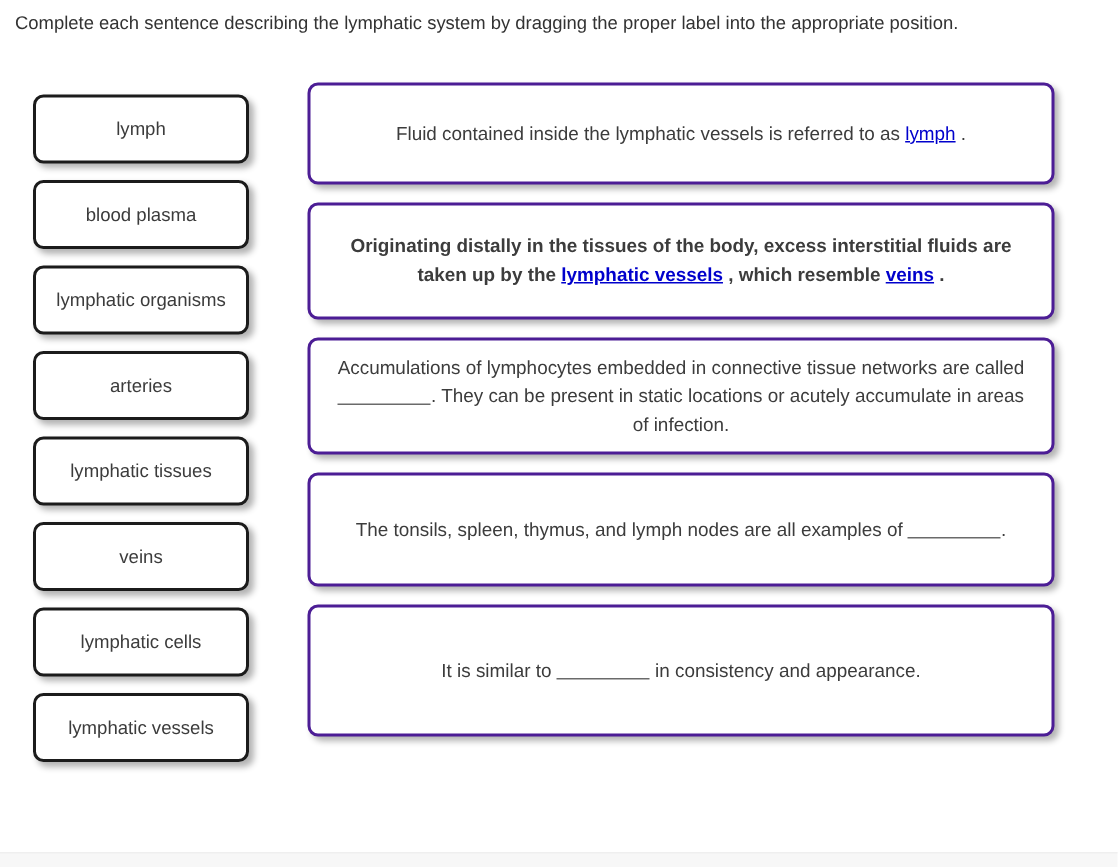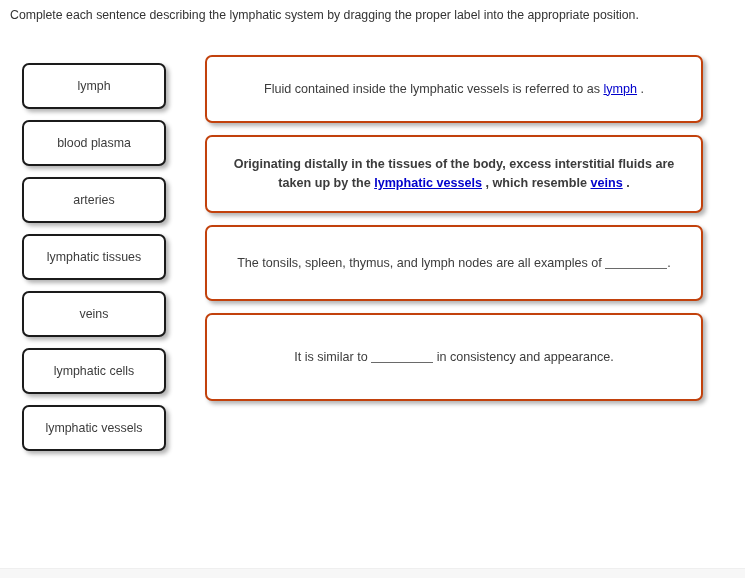--- a/index.html
+++ b/index.html
@@ -74,21 +74,21 @@
   #sentence-column {
     position: absolute;
     left: 205px;
     top: 55px;
     width: 498px;
   }
   .sentence-box {
     position: relative;
     width: 498px;
     background: #ffffff;
-    border: 2px solid #c2410c;
+    border: 2px solid #4c1d95;
     border-radius: 7px;
     box-shadow: 3px 3px 4px rgba(0,0,0,0.30);
     margin-bottom: 12px;
     display: flex;
     align-items: center;
     justify-content: center;
     padding: 6px 16px;
   }
   .sentence-box.h1 { height: 68px; }
   .sentence-box.h2 { height: 78px; font-weight: bold; }
@@ -123,20 +123,23 @@
 <div id="label-column">
 
   <div class="drag-label">
     <span>lymph</span>
   </div>
 
   <div class="drag-label">
     <span>blood plasma</span>
   </div>
 
+  <div class="drag-label">
+    <span>lymphatic organisms</span>
+  </div>
 
   <div class="drag-label">
     <span>arteries</span>
   </div>
 
   <div class="drag-label">
     <span>lymphatic tissues</span>
   </div>
 
 
@@ -161,20 +164,25 @@
       <span>Fluid contained inside the lymphatic vessels is referred to as </span><span class="answer">lymph</span><span> .</span>
     </div>
   </div>
 
   <div class="sentence-box h2">
     <div class="sentence-text">
       <span>Originating distally in the tissues of the body, excess interstitial fluids are taken up by the </span><span class="answer">lymphatic vessels</span><span> , which resemble </span><span class="answer">veins</span><span> .</span>
     </div>
   </div>
 
+  <div class="sentence-box h3">
+    <div class="sentence-text">
+      <span>Accumulations of lymphocytes embedded in connective tissue networks are called </span><span class="blank"></span><span>. They can be present in static locations or acutely accumulate in areas of infection.</span>
+    </div>
+  </div>
 
   <div class="sentence-box h4">
     <div class="sentence-text">
       <span>The tonsils, spleen, thymus, and lymph nodes are all examples of </span><span class="blank"></span><span>.</span>
     </div>
   </div>
 
   <div class="sentence-box h5">
     <div class="sentence-text">
       <span>It is similar to </span><span class="blank"></span><span> in consistency and appearance.</span>

